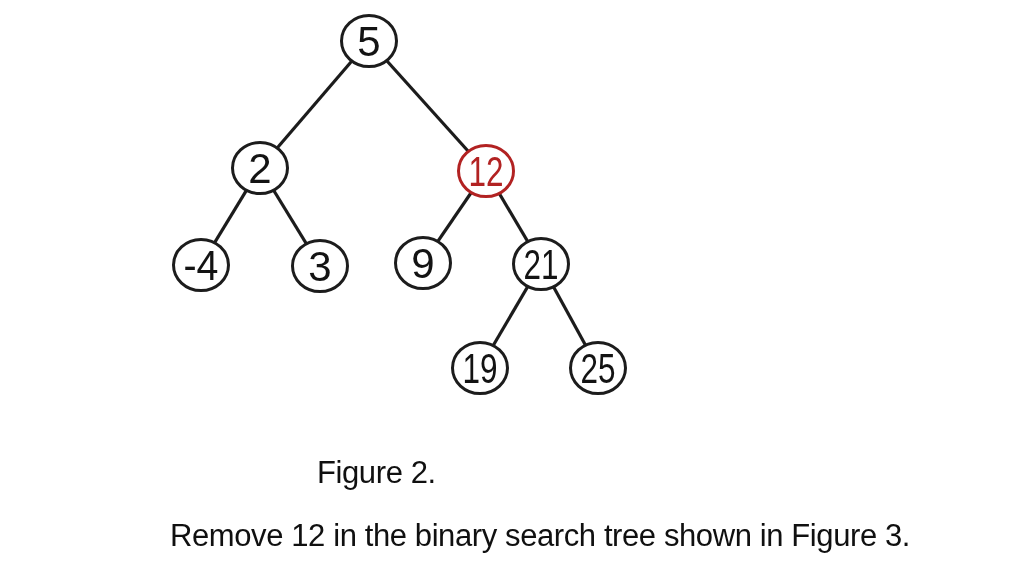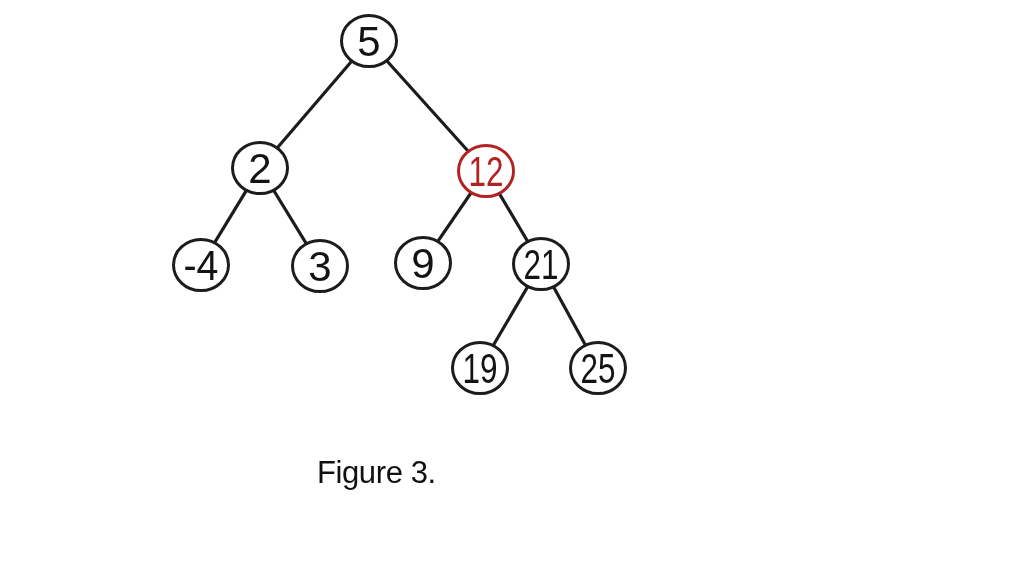--- a/index.html
+++ b/index.html
@@ -88,14 +88,15 @@
       </g>
       <g>
         <ellipse cx="480" cy="368" rx="27.5" ry="25.5" fill="#ffffff" stroke="#1c1c1c" stroke-width="3"></ellipse>
         <text x="480" y="383" text-anchor="middle" class="node-label" fill="#131313" textLength="35" lengthAdjust="spacingAndGlyphs">19</text>
       </g>
       <g>
         <ellipse cx="598" cy="368" rx="27.5" ry="25.5" fill="#ffffff" stroke="#1c1c1c" stroke-width="3"></ellipse>
         <text x="598" y="383" text-anchor="middle" class="node-label" fill="#131313" textLength="35" lengthAdjust="spacingAndGlyphs">25</text>
       </g>
     </svg>
-  <div class="caption">Figure 3.</div>
+  <div class="caption">Figure 2.</div>
+  <div class="instruction">Remove 12 in the binary search tree shown in Figure 3.</div>
 </div>
 
 </body></html>

